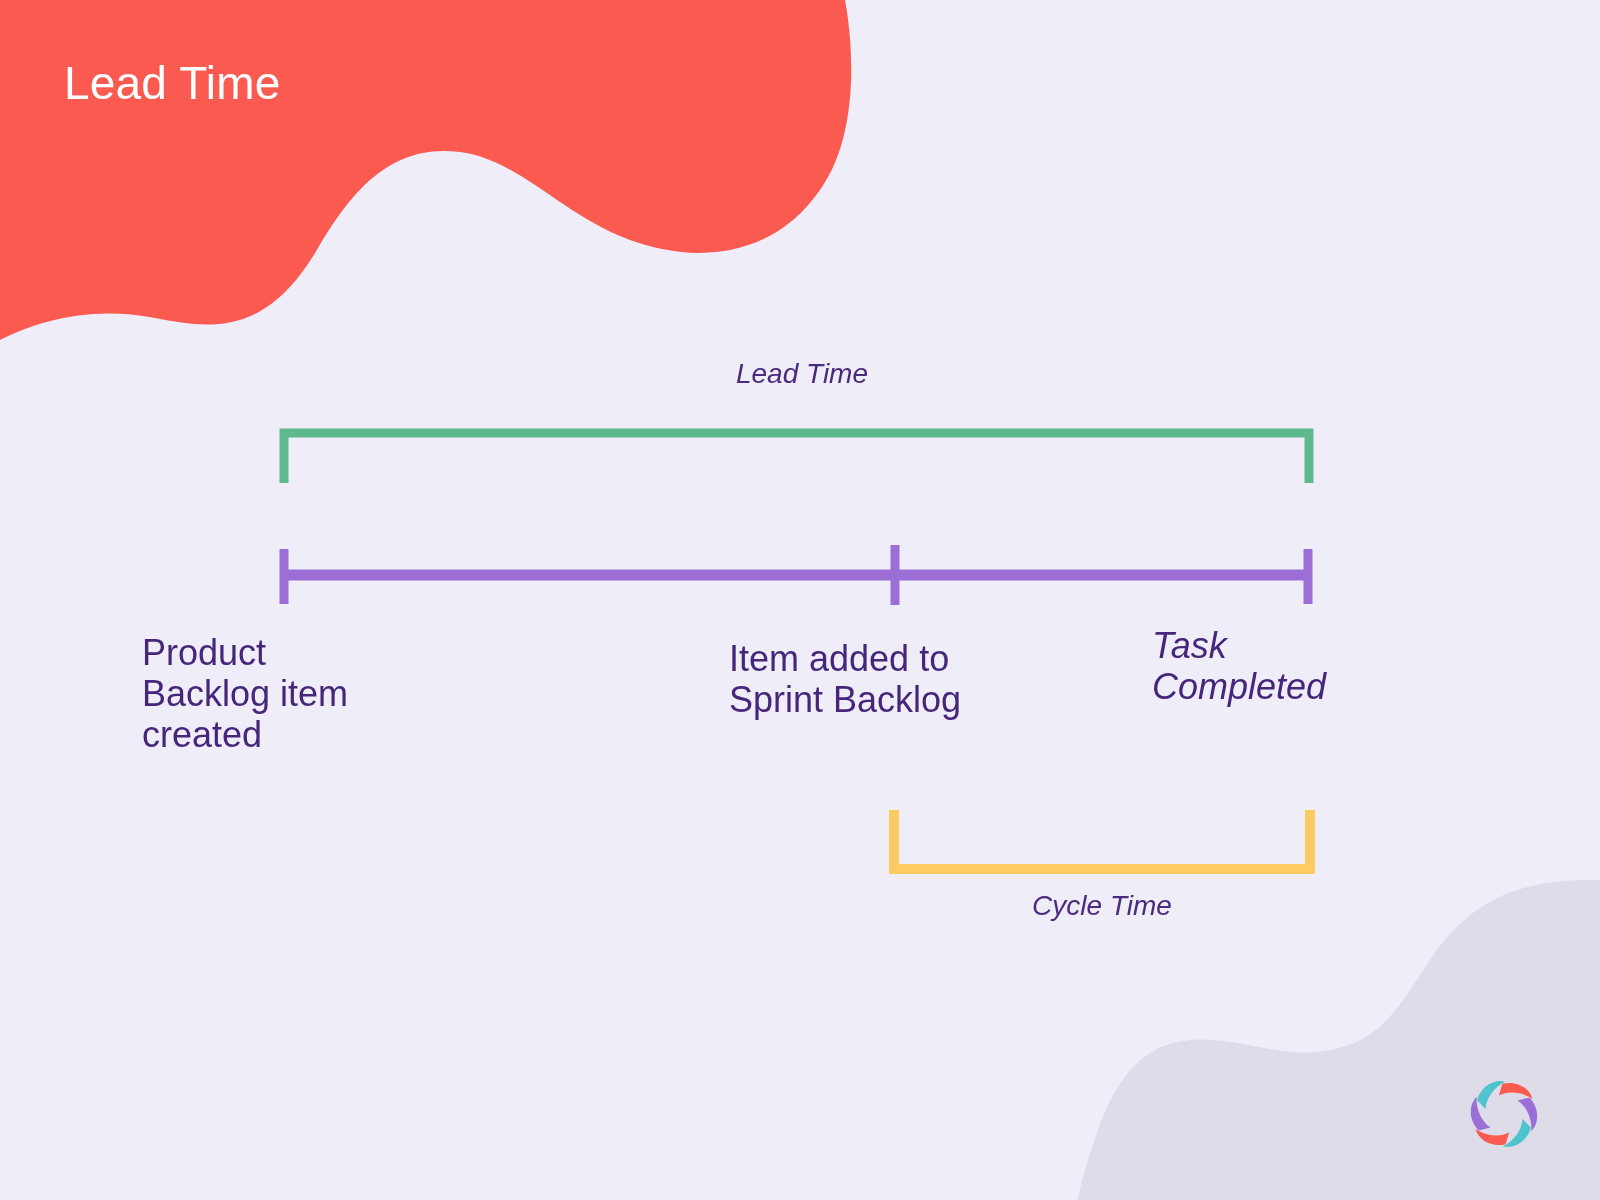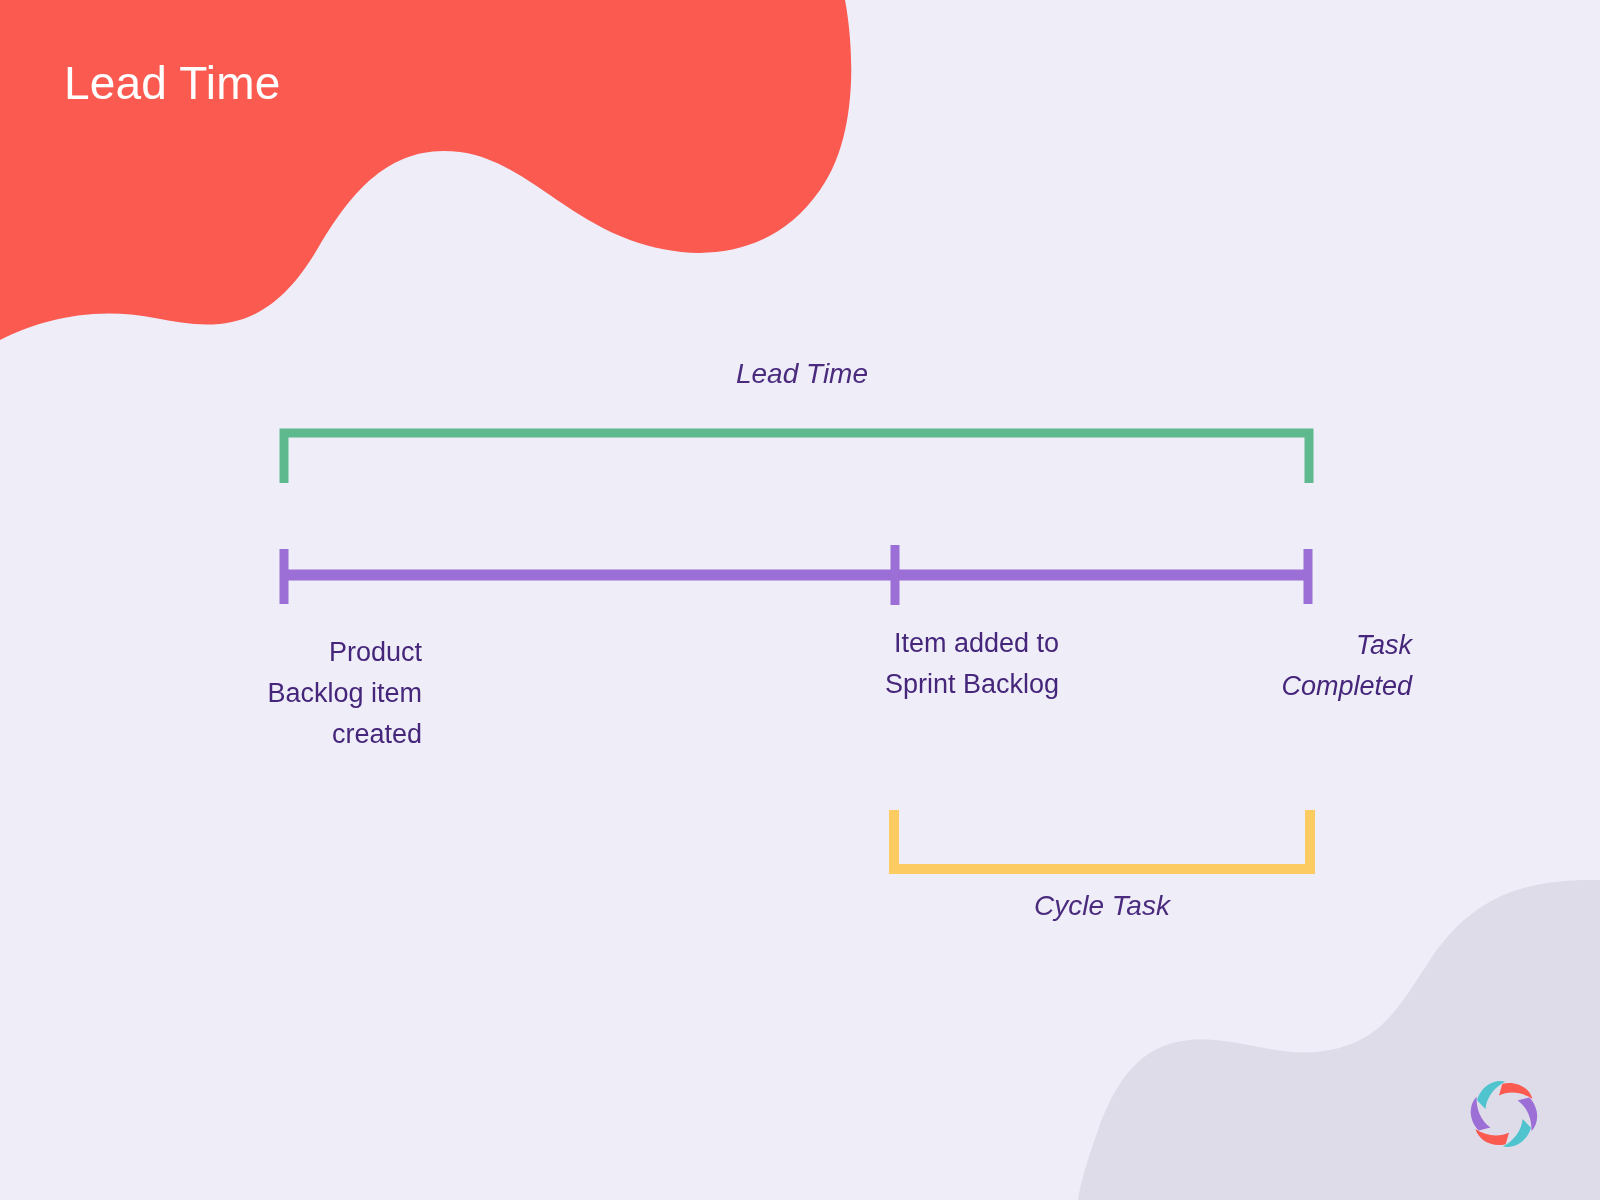--- a/index.html
+++ b/index.html
@@ -53,29 +53,29 @@
     font-size: 28px;
     color: #4A2B7E;
     white-space: nowrap;
     transform: translateX(-50%);
   }
   #lead-time-bracket-label { left: 802px; top: 358px; }
   #cycle-time-bracket-label { left: 1102px; top: 890px; }
 
   .milestone-label {
     position: absolute;
-    font-size: 27px;
+    font-size: 36px;
     line-height: 41px;
     color: #45267A;
-    text-align: right;
+    text-align: left;
     transform: translateX(-50%);
     white-space: pre-line;
   }
   #milestone-label-0 { left: 282px; top: 632px; width: 280px; }
-  #milestone-label-1 { left: 894px; top: 623px; width: 330px; }
+  #milestone-label-1 { left: 894px; top: 638px; width: 330px; }
   #milestone-label-2 { left: 1282px; top: 625px; width: 260px; font-style: italic; }
 
   
   #brand-logo {
     position: absolute;
     left: 1462px;
     top: 1072px;
     width: 84px;
     height: 84px;
   }
@@ -119,21 +119,21 @@
       <line x1="1308" y1="549" x2="1308" y2="604" stroke="#9B6FD6" stroke-width="9"></line>
     </g>
 
     <g>
       <path d="M894,810 L894,869 L1310,869 L1310,810" fill="none" stroke="#FCCB61" stroke-width="10" stroke-linecap="butt"></path>
     </g>
   </svg>
 
   <div class="bracket-label" id="lead-time-bracket-label">Lead Time</div>
 
-  <div class="bracket-label" id="cycle-time-bracket-label">Cycle Task</div>
+  <div class="bracket-label" id="cycle-time-bracket-label">Cycle Time</div>
 
   <div class="milestone-label" id="milestone-label-0">Product
 Backlog item
 created</div>
 
   <div class="milestone-label" id="milestone-label-1">Item added to
 Sprint Backlog</div>
 
   <div class="milestone-label" id="milestone-label-2">Task
 Completed</div>

